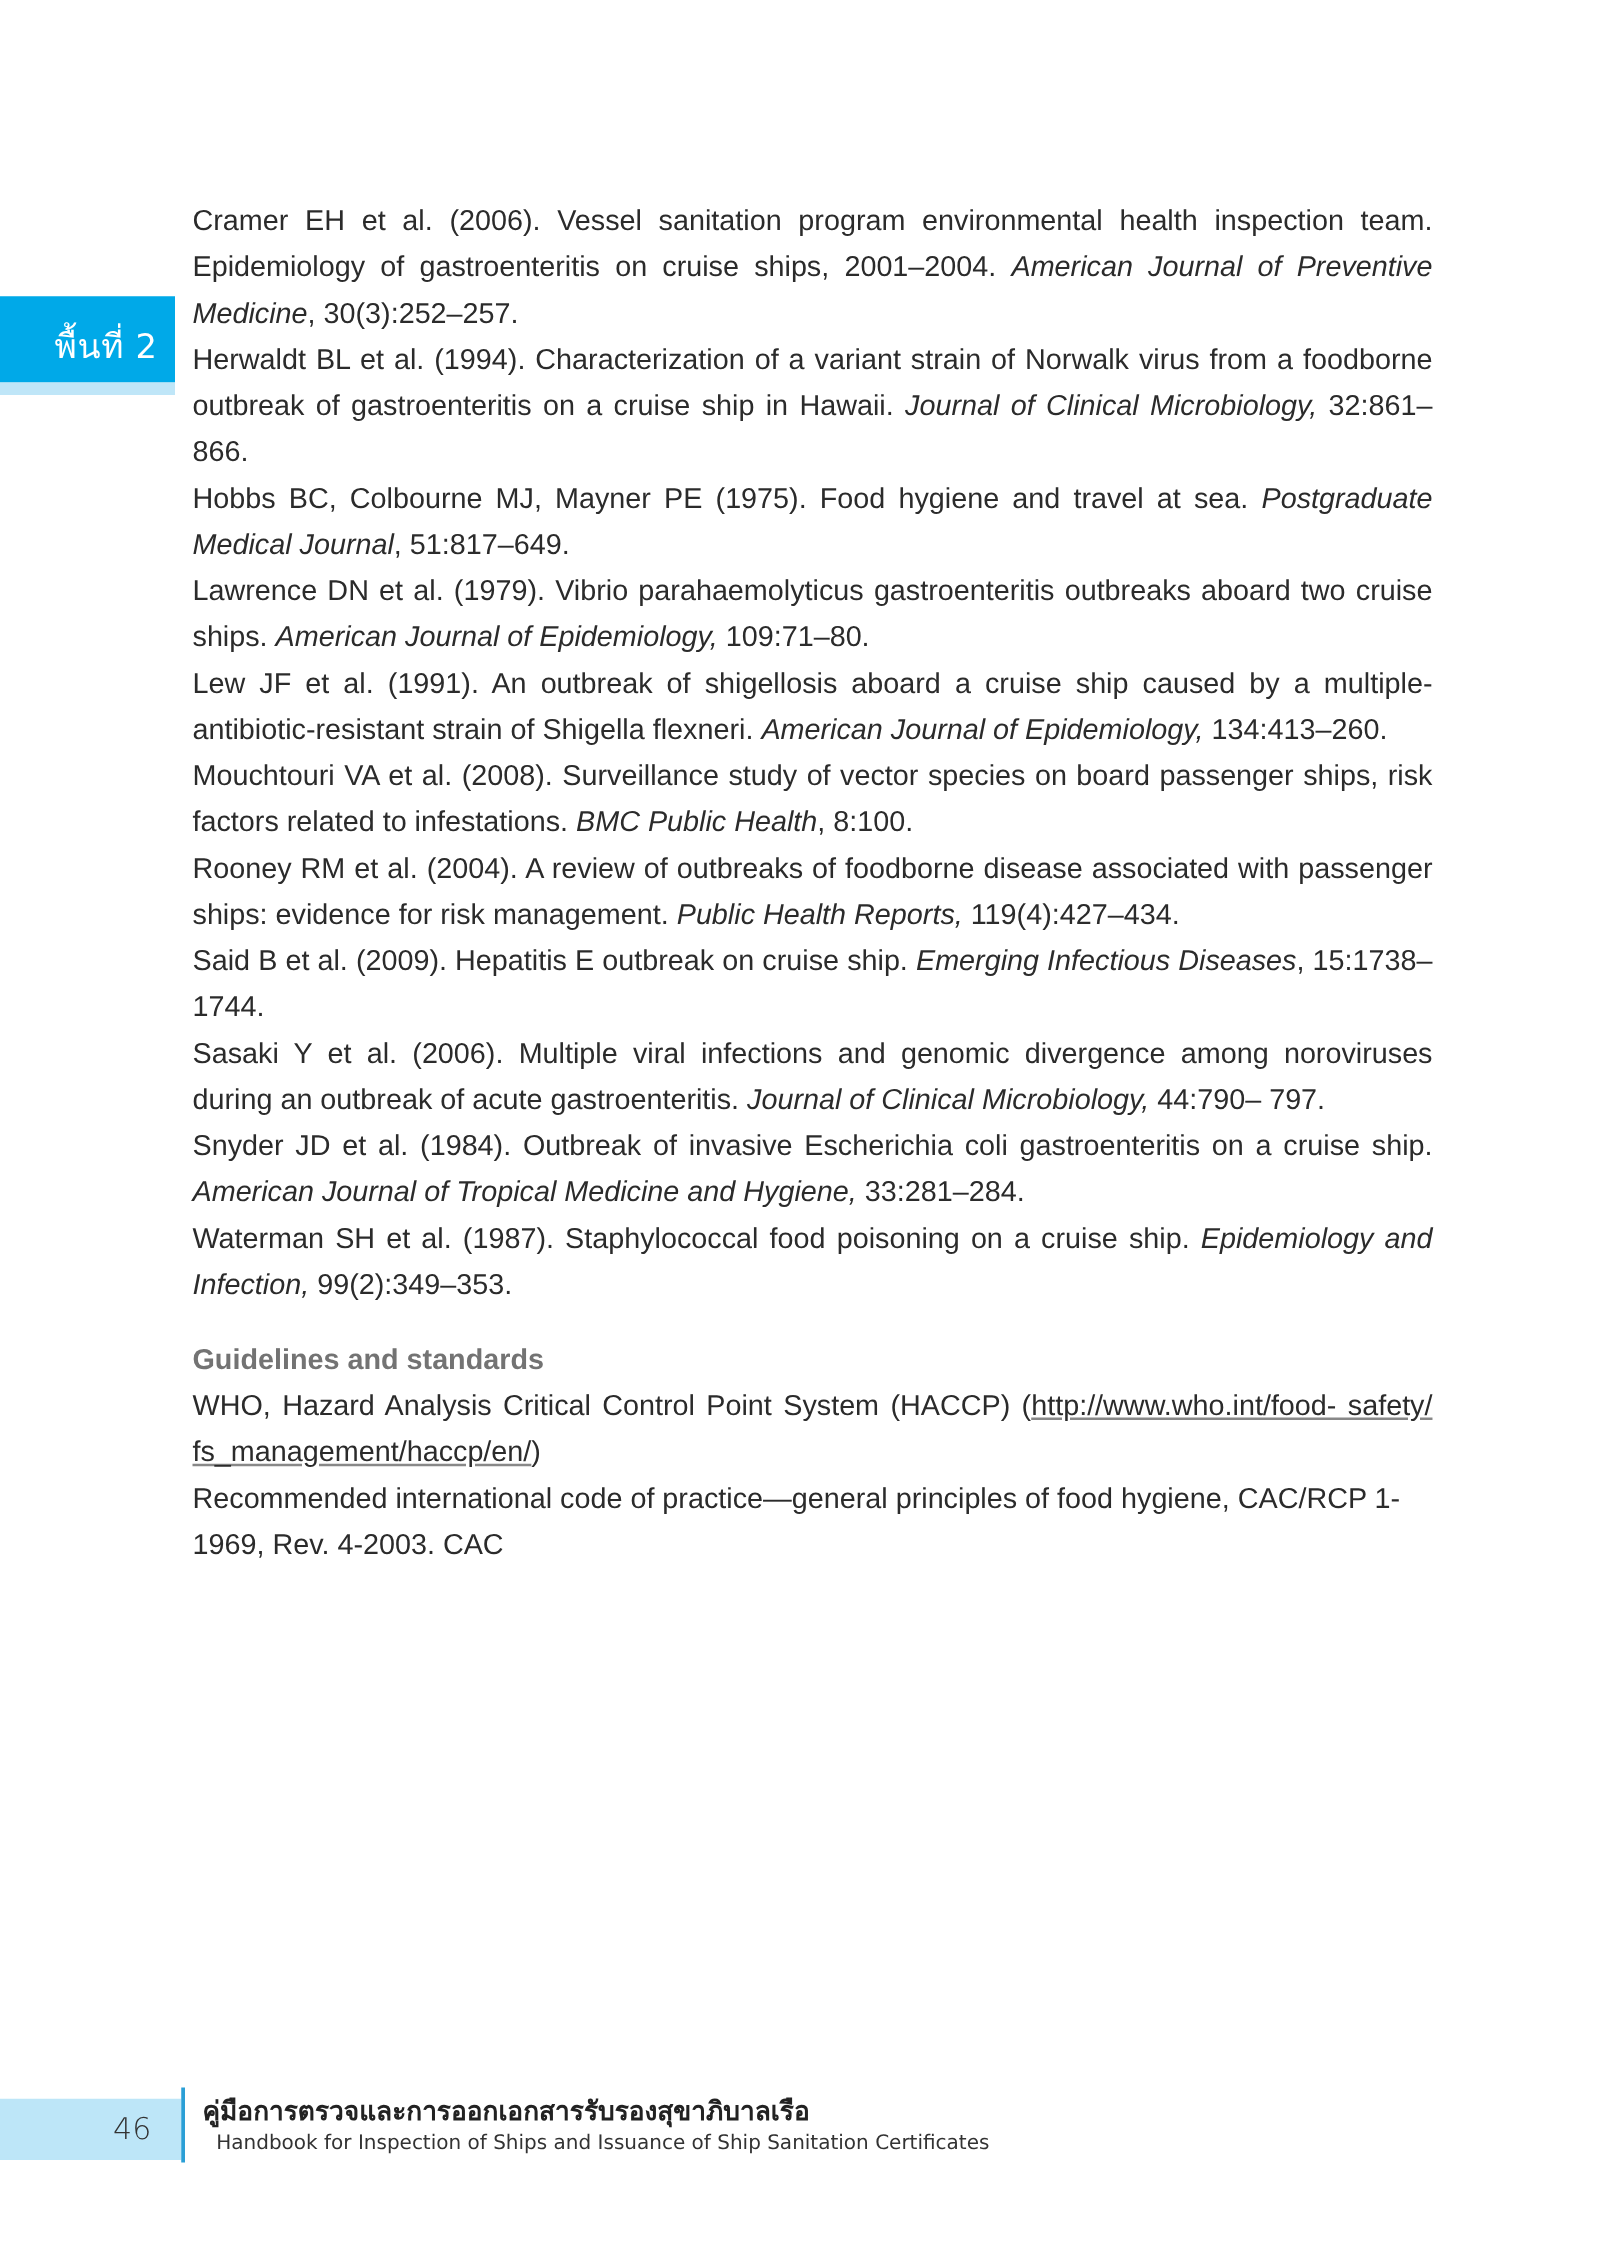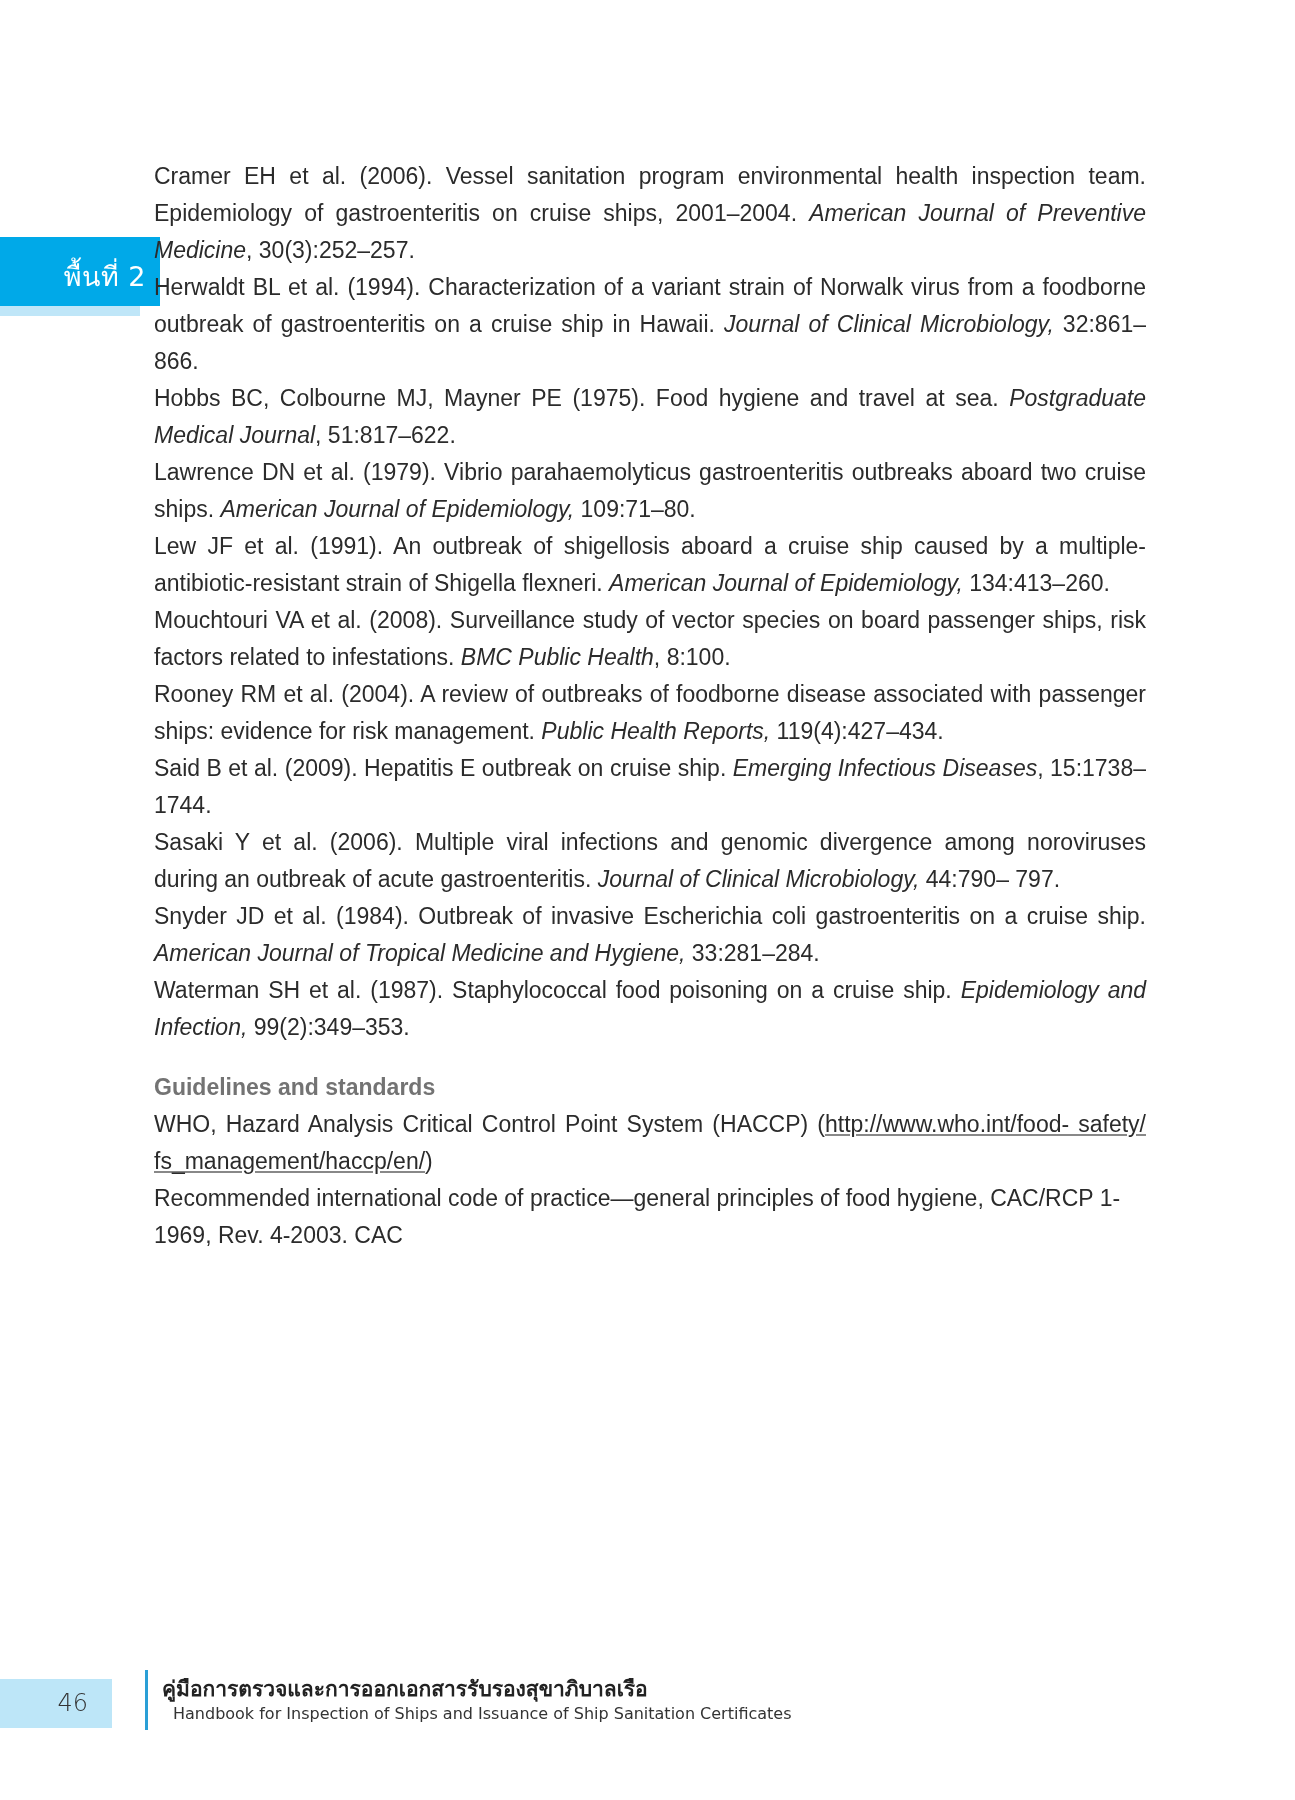--- a/index.html
+++ b/index.html
@@ -9,21 +9,21 @@
       background: #ffffff;
       position: relative;
       overflow: hidden;
       font-family: "Liberation Sans", "DejaVu Sans", sans-serif;
       color: #2a2a2a;
     }
     .side-tab {
       position: absolute;
       left: 0;
       top: 237px;
-      width: 160px;
+      width: 140px;
       height: 69px;
       background: #00a9e8;
     }
     .side-tab-label {
       position: absolute;
       right: 14px;
       top: 18px;
       font-size: 27px;
       color: #ffffff;
       letter-spacing: 0.5px;
@@ -56,21 +56,21 @@
       font-size: 23px;
       line-height: 37px;
       font-weight: bold;
       color: #737373;
     }
     .link { text-decoration: underline; text-decoration-color: #888; }
     .footer-band {
       position: absolute;
       left: 0;
       top: 1679px;
-      width: 112px;
+      width: 145px;
       height: 49px;
       background: #bde6f8;
       text-align: center;
     }
     .page-number {
       position: absolute;
       right: 24px;
       top: 10px;
       font-size: 24px;
       color: #333;
@@ -107,21 +107,21 @@
 <body>
 
 <div class="side-tab">
   <span class="side-tab-label">พื้นที่ 2</span>
 </div>
 <div class="side-tab-strip"></div>
 
 <div class="content">
   <p class="ref"><span>Cramer EH et al. (2006). Vessel sanitation program environmental health inspection team. Epidemiology of gastroenteritis on cruise ships, 2001–2004. </span><i>American Journal of Preventive Medicine</i><span>, 30(3):252–257.</span></p>
   <p class="ref"><span>Herwaldt BL et al. (1994). Characterization of a variant strain of Norwalk virus from a foodborne outbreak of gastroenteritis on a cruise ship in Hawaii. </span><i>Journal of Clinical Microbiology,</i><span> 32:861–866.</span></p>
-  <p class="ref"><span>Hobbs BC, Colbourne MJ, Mayner PE (1975). Food hygiene and travel at sea. </span><i>Postgraduate Medical Journal</i><span>, 51:817–622.</span></p>
+  <p class="ref"><span>Hobbs BC, Colbourne MJ, Mayner PE (1975). Food hygiene and travel at sea. </span><i>Postgraduate Medical Journal</i><span>, 51:817–649.</span></p>
   <p class="ref"><span>Lawrence DN et al. (1979). Vibrio parahaemolyticus gastroenteritis outbreaks aboard two cruise ships. </span><i>American Journal of Epidemiology,</i><span> 109:71–80.</span></p>
   <p class="ref"><span>Lew JF et al. (1991). An outbreak of shigellosis aboard a cruise ship caused by a multiple-antibiotic-resistant strain of Shigella flexneri. </span><i>American Journal of Epidemiology,</i><span> 134:413–260.</span></p>
   <p class="ref"><span>Mouchtouri VA et al. (2008). Surveillance study of vector species on board passenger ships, risk factors related to infestations. </span><i>BMC Public Health</i><span>, 8:100.</span></p>
   <p class="ref"><span>Rooney RM et al. (2004). A review of outbreaks of foodborne disease associated with passenger ships: evidence for risk management. </span><i>Public Health Reports,</i><span> 119(4):427–434.</span></p>
   <p class="ref"><span>Said B et al. (2009). Hepatitis E outbreak on cruise ship. </span><i>Emerging Infectious Diseases</i><span>, 15:1738–1744.</span></p>
   <p class="ref"><span>Sasaki Y et al. (2006). Multiple viral infections and genomic divergence among noroviruses during an outbreak of acute gastroenteritis. </span><i>Journal of Clinical Microbiology,</i><span> 44:790– 797.</span></p>
   <p class="ref"><span>Snyder JD et al. (1984). Outbreak of invasive Escherichia coli gastroenteritis on a cruise ship. </span><i>American Journal of Tropical Medicine and Hygiene,</i><span> 33:281–284.</span></p>
   <p class="ref"><span>Waterman SH et al. (1987). Staphylococcal food poisoning on a cruise ship. </span><i>Epidemiology and Infection,</i><span> 99(2):349–353.</span></p>
 
   <div class="section-heading">Guidelines and standards</div>

